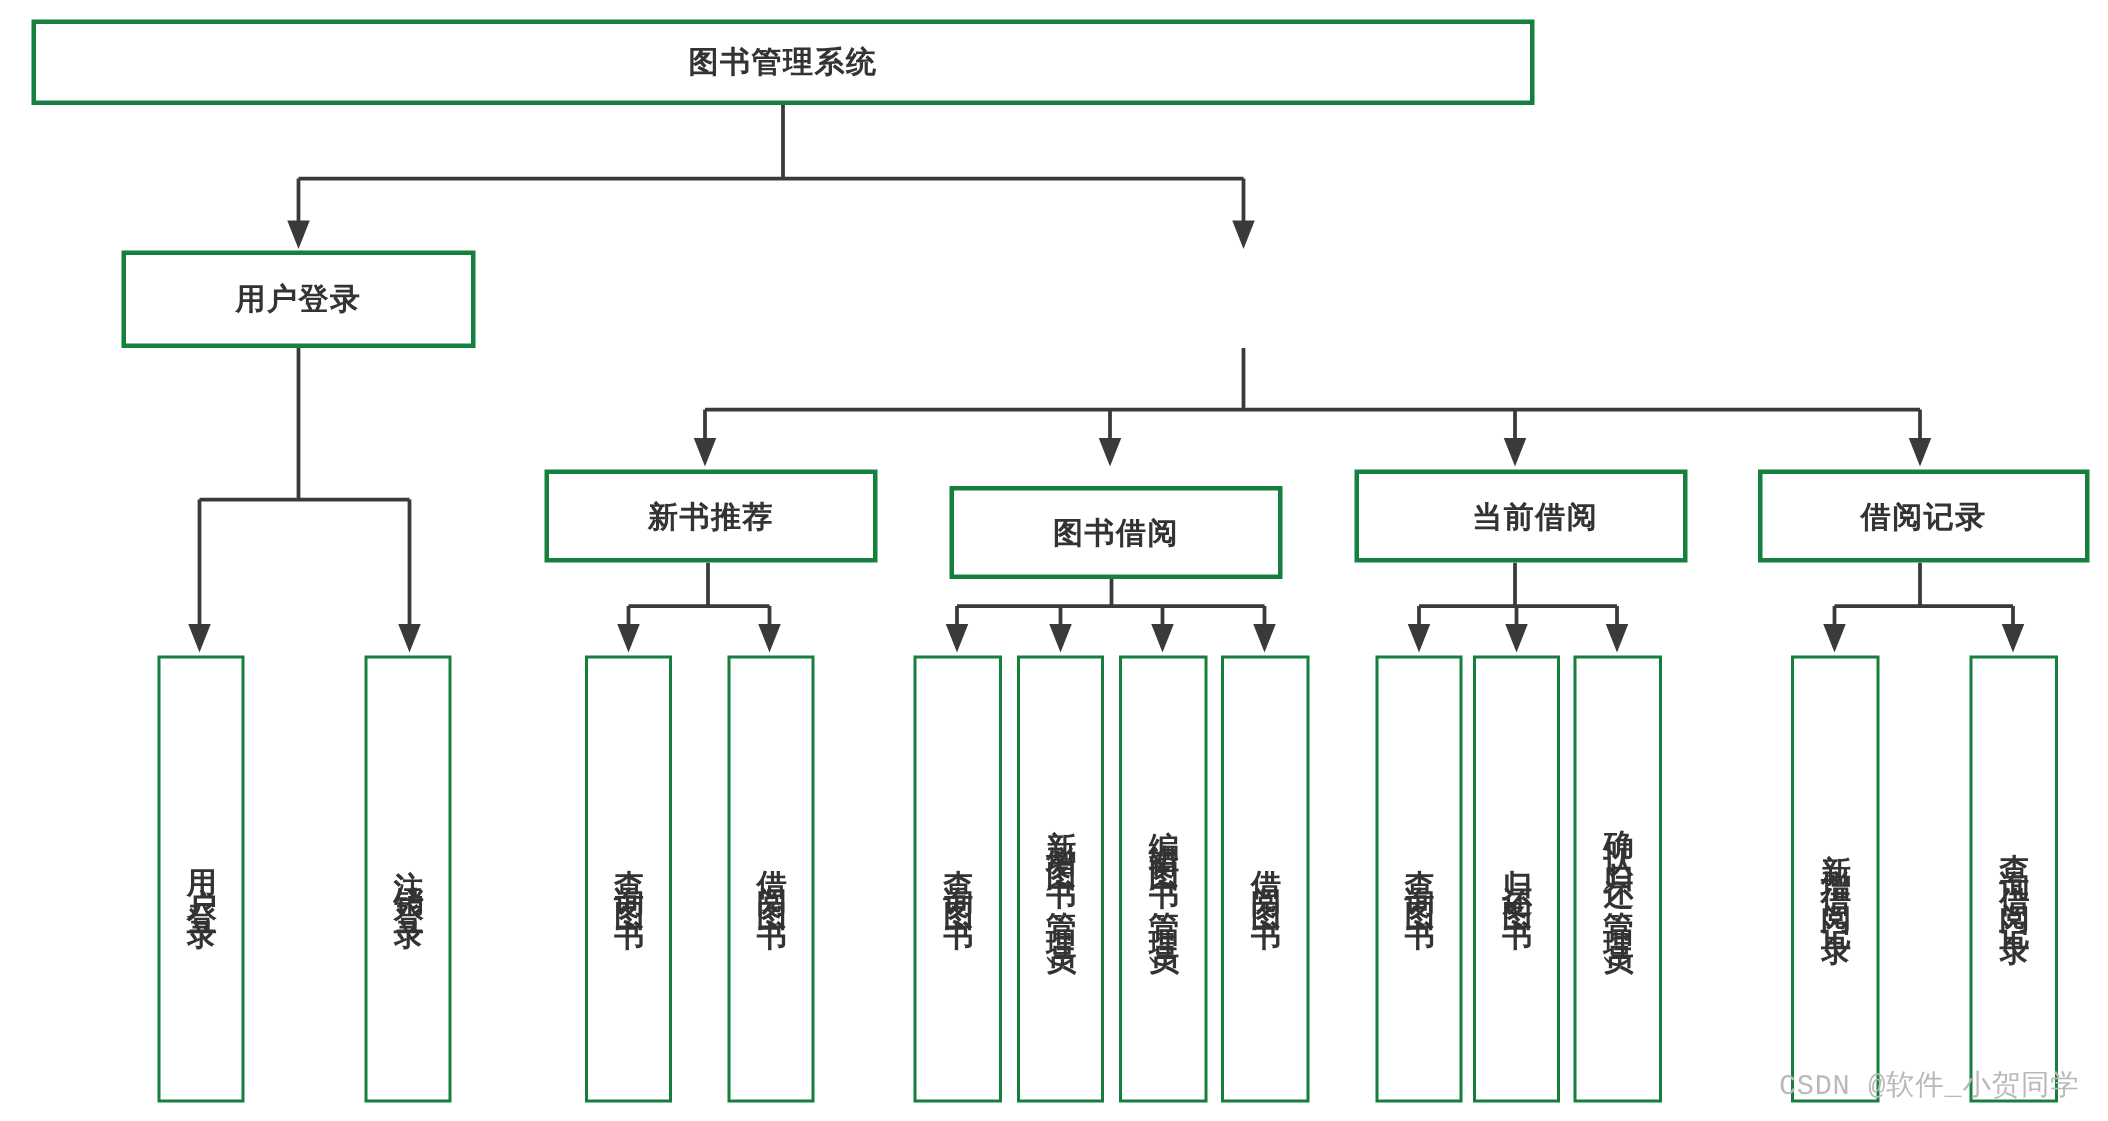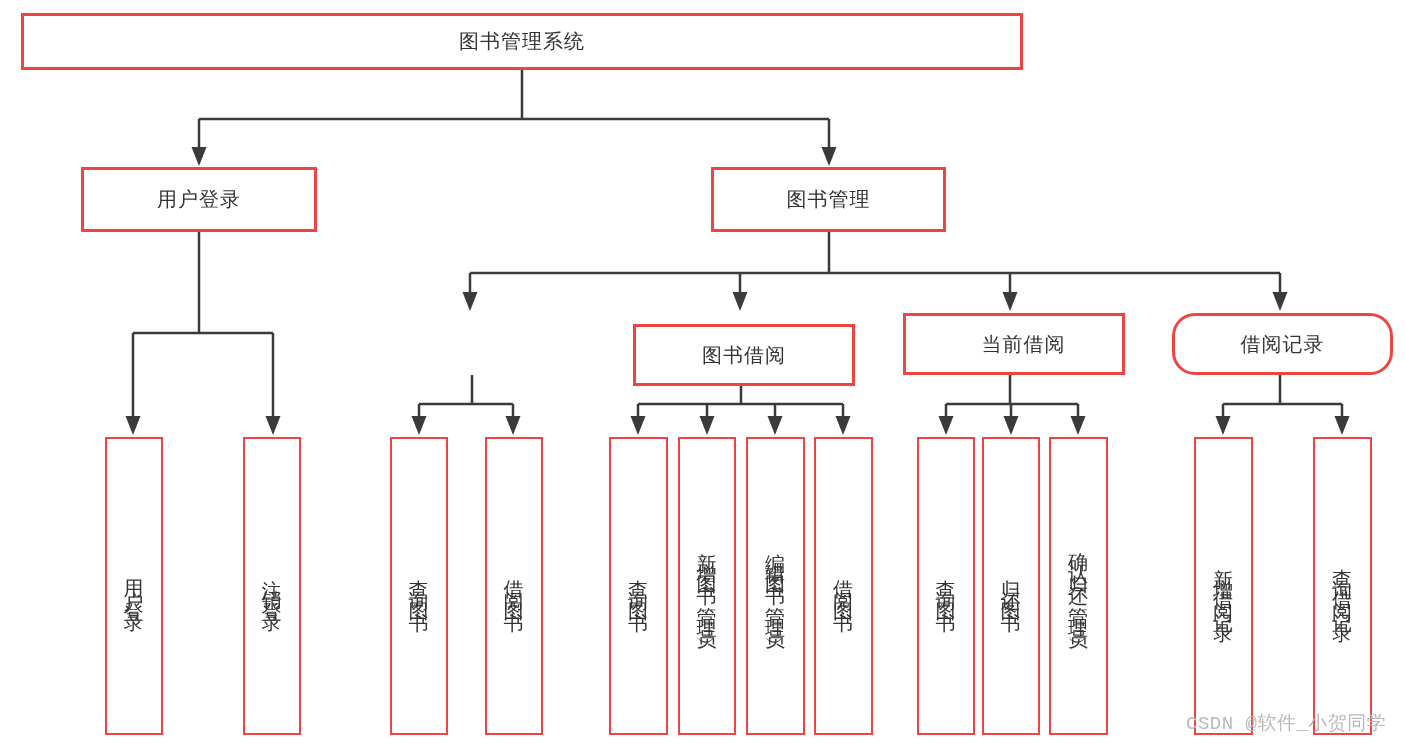--- a/index.html
+++ b/index.html
@@ -28,29 +28,30 @@
     fill: none;
   }
   .connectors polygon {
     fill: #3a3a3a;
     stroke: none;
   }
   .node {
     position: absolute;
     box-sizing: border-box;
     background: #ffffff;
-    border: 3px solid #ef4444;
+    border: 3px solid #15803d;
     display: flex;
     align-items: center;
     justify-content: center;
     color: #333333;
     font-size: 20px;
     letter-spacing: 1px;
     text-align: center;
     white-space: nowrap;
+    font-weight: bold;
   }
   .node.leaf {
     border-width: 2.5px;
     writing-mode: vertical-rl;
     text-orientation: mixed;
     letter-spacing: 11px;
     font-size: 20px;
     line-height: 1;
   }
   .watermark {
@@ -116,25 +117,25 @@
     <g>
       <path d="M1280 375 V404 M1223 404 H1342 M1223 404 V417 M1342 404 V417"></path>
       <polygon points="1215.5,416 1230.5,416 1223,435"></polygon>
       <polygon points="1334.5,416 1349.5,416 1342,435"></polygon>
     </g>
   </svg>
 
   <div class="node" style="left:21px; top:13px; width:1002px; height:57px;">图书管理系统</div>
 
   <div class="node" style="left:81px; top:167px; width:236px; height:65px;">用户登录</div>
-  <div class="node" style="left:711px; top:167px; width:235px; height:65px;">图书管理</div>
 
+  <div class="node" style="left:363px; top:313px; width:222px; height:62px;">新书推荐</div>
   <div class="node" style="left:633px; top:324px; width:222px; height:62px;">图书借阅</div>
   <div class="node" style="left:903px; top:313px; width:222px; height:62px;padding-left:19px;">当前借阅</div>
-  <div class="node" style="left:1172px; top:313px; width:221px; height:62px;border-radius:23px;">借阅记录</div>
+  <div class="node" style="left:1172px; top:313px; width:221px; height:62px;">借阅记录</div>
 
   <div class="node leaf" style="left:105px; top:437px; width:58px; height:298px;">用户登录</div>
   <div class="node leaf" style="left:243px; top:437px; width:58px; height:298px;">注销登录</div>
 
   <div class="node leaf" style="left:390px; top:437px; width:58px; height:298px;">查询图书</div>
   <div class="node leaf" style="left:485px; top:437px; width:58px; height:298px;">借阅图书</div>
 
   <div class="node leaf" style="left:609px; top:437px; width:59px; height:298px;">查询图书</div>
   <div class="node leaf" style="left:678px; top:437px; width:58px; height:298px;">新增图书（管理员）</div>
   <div class="node leaf" style="left:746px; top:437px; width:59px; height:298px;">编辑图书（管理员）</div>

